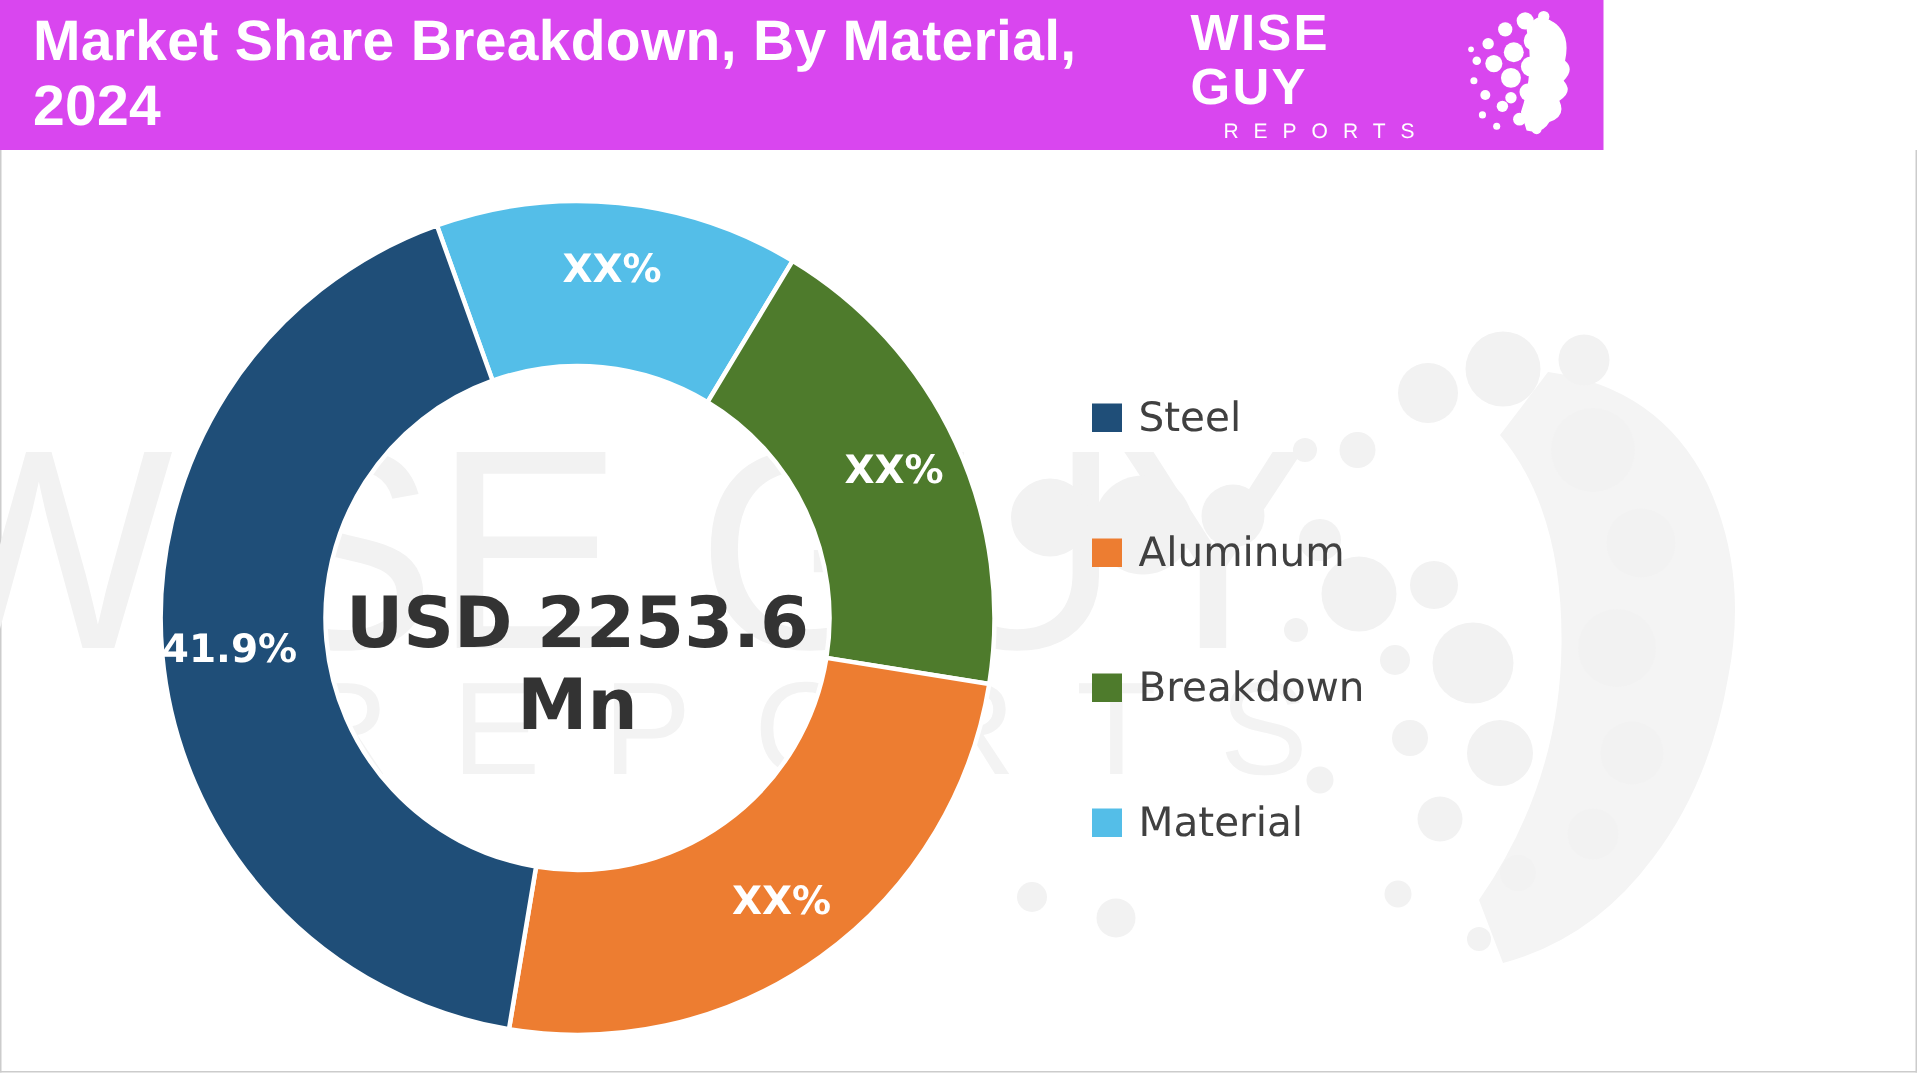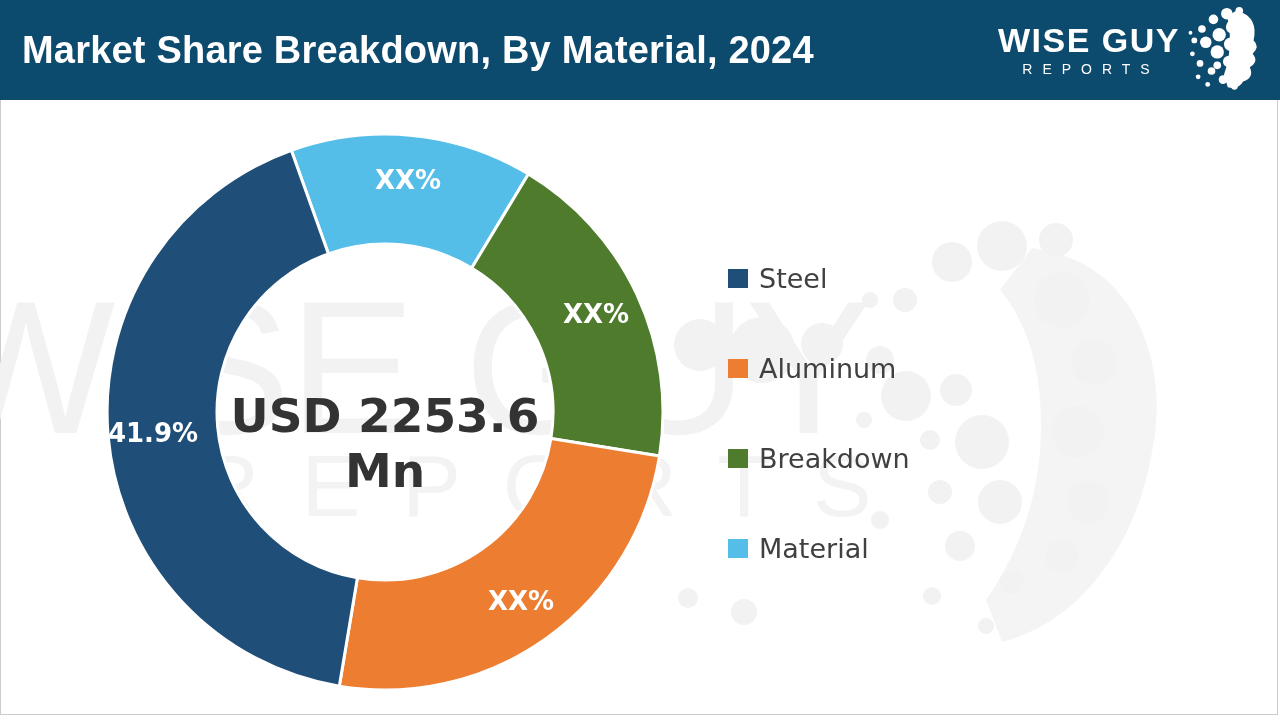--- a/index.html
+++ b/index.html
@@ -7,22 +7,22 @@
   body {
     font-family:"Liberation Sans", sans-serif;
     background:#ffffff;
     position:relative;
     overflow:hidden;
   }
   .page { position:absolute; inset:0; background:#ffffff; }
 
   
   .header {
-    position:absolute; left:0; top:0; width:1280px; height:100px;
-    background:#0c4a6e;
+    position:absolute; left:0; top:0; width:1069px; height:100px;
+    background:#d946ef;
     display:flex; align-items:center; justify-content:space-between;
     padding:0 18px 0 22px;
     z-index:10;
   }
   .title {
     color:#ffffff; font-size:38px; font-weight:bold; letter-spacing:0.2px;
     font-family:"Liberation Sans", sans-serif;
   }
   .logo { display:flex; align-items:center; }
   .logo-text { display:flex; flex-direction:column; align-items:center; }

